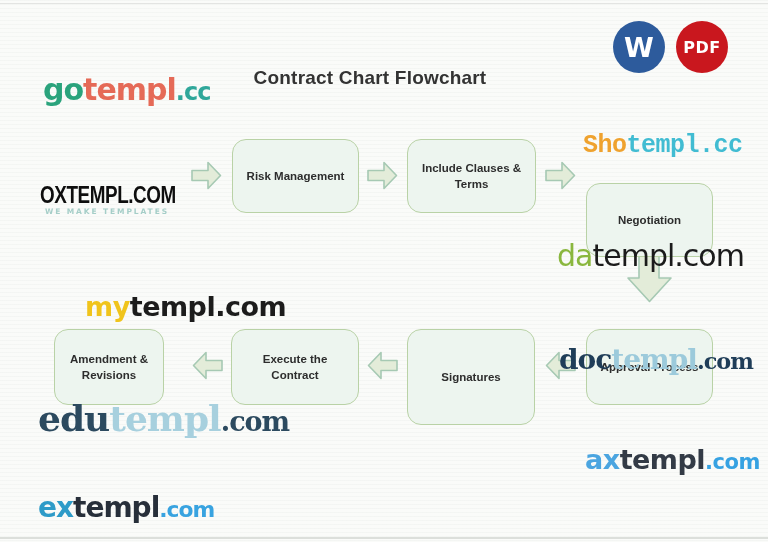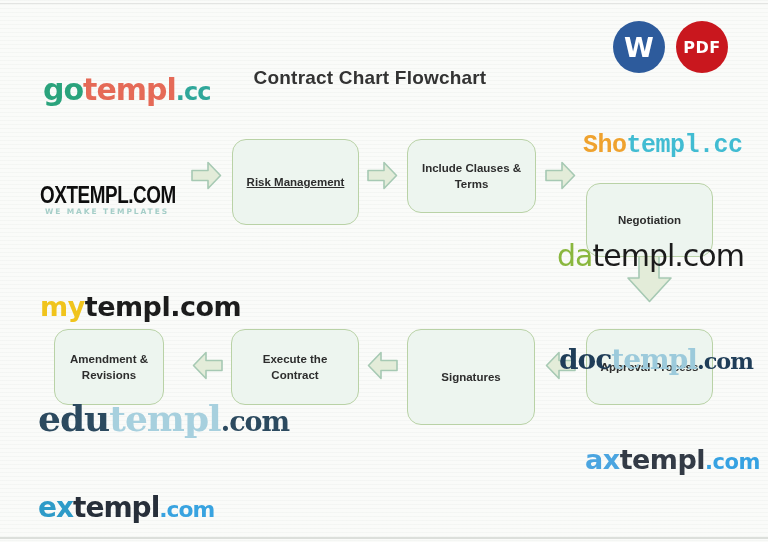--- a/index.html
+++ b/index.html
@@ -37,21 +37,21 @@
     border:1.6px solid #b9d2a6;
     border-radius:14px;
     box-sizing:border-box;
     display:flex;align-items:center;justify-content:center;
     text-align:center;
     padding:4px 7px;
     font-size:11.5px;font-weight:bold;color:#2d2d2d;line-height:1.4;
     z-index:2;
   }
   .b1{left:54px;top:139px;width:127px;height:74px;}
-  .b2{left:232px;top:139px;width:127px;height:86px;text-decoration:underline;}
+  .b2{left:232px;top:139px;width:127px;height:74px;}
   .b3{left:407px;top:139px;width:129px;height:74px;}
   .b4{left:586px;top:139px;width:127px;height:74px;margin-top:44px;}
   .b5{left:586px;top:329px;width:127px;height:76px;}
   .b6{left:407px;top:329px;width:128px;height:96px;}
   .b7{left:231px;top:329px;width:128px;height:76px;}
   .b8{left:54px;top:329px;width:110px;height:76px;}
 
   .arrow{position:absolute;z-index:1;}
   .ar1{left:191px;top:159px;}
   .ar2{left:367px;top:159px;}
@@ -76,21 +76,21 @@
 
   .wm-shotempl{left:583px;top:131px;font-size:25px;font-weight:bold;letter-spacing:-0.5px;font-family:Liberation Mono, monospace;}
   .wm-shotempl .p1{color:#efa22e;}
   .wm-shotempl .p2{color:#41bcd2;}
 
   .wm-datempl{left:557px;top:238px;font-size:30px;font-weight:500;letter-spacing:-1px;}
   .wm-datempl .p1{color:#8ab73e;}
   .wm-datempl .p2{color:#1b1b1b;}
 
   .wm-mytempl{left:40px;top:291px;font-size:27px;font-weight:bold;letter-spacing:-0.5px;}
-  .wm-mytempl .p1{color:#f0c41c;}
+  .wm-mytempl .p1{color:#f0c41c;margin-left:45px;}
   .wm-mytempl .p2{color:#1c1c1c;}
 
   .wm-edutempl{left:38px;top:397px;font-family:"DejaVu Serif", serif;
     font-size:36px;font-weight:bold;letter-spacing:-1px;}
   .wm-edutempl .p1{color:#2c4a5f;}
   .wm-edutempl .p2{color:#a7d0de;}
   .wm-edutempl .p3{color:#2c4a5f;font-size:0.75em;}
 
   .wm-doctempl{left:559px;top:343px;font-family:"DejaVu Serif", serif;
     font-size:28px;font-weight:bold;letter-spacing:-1px;}

